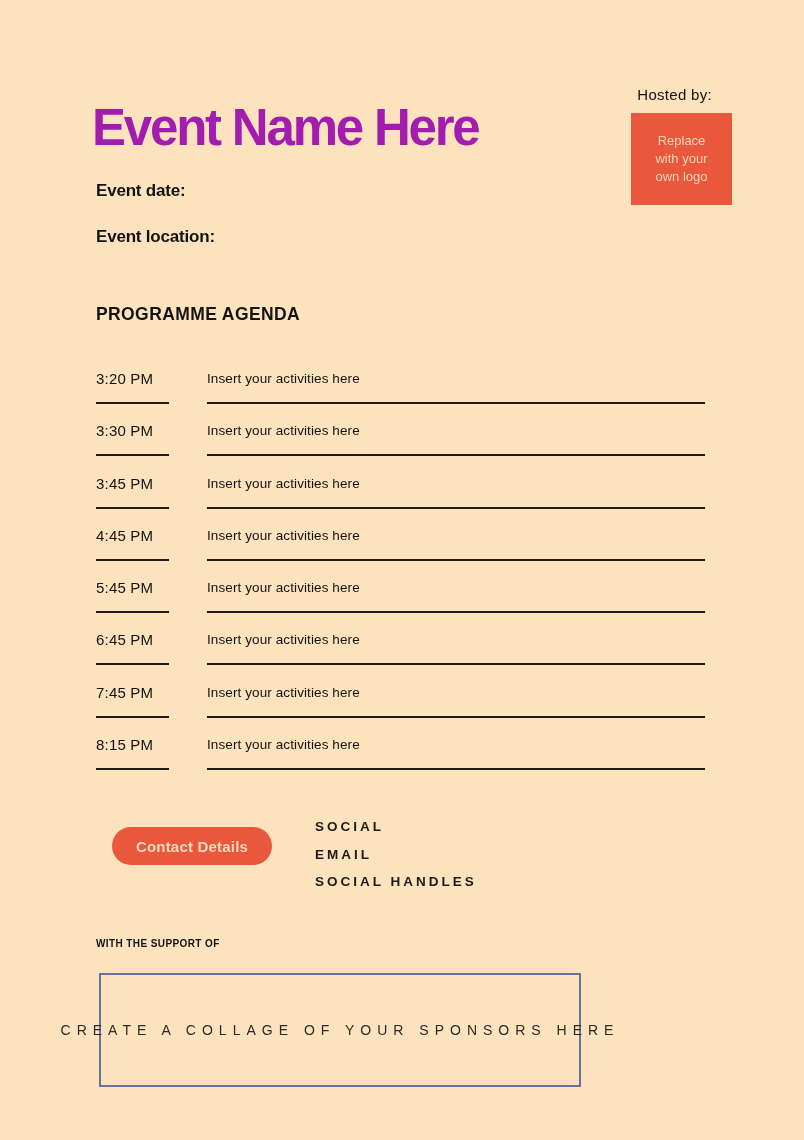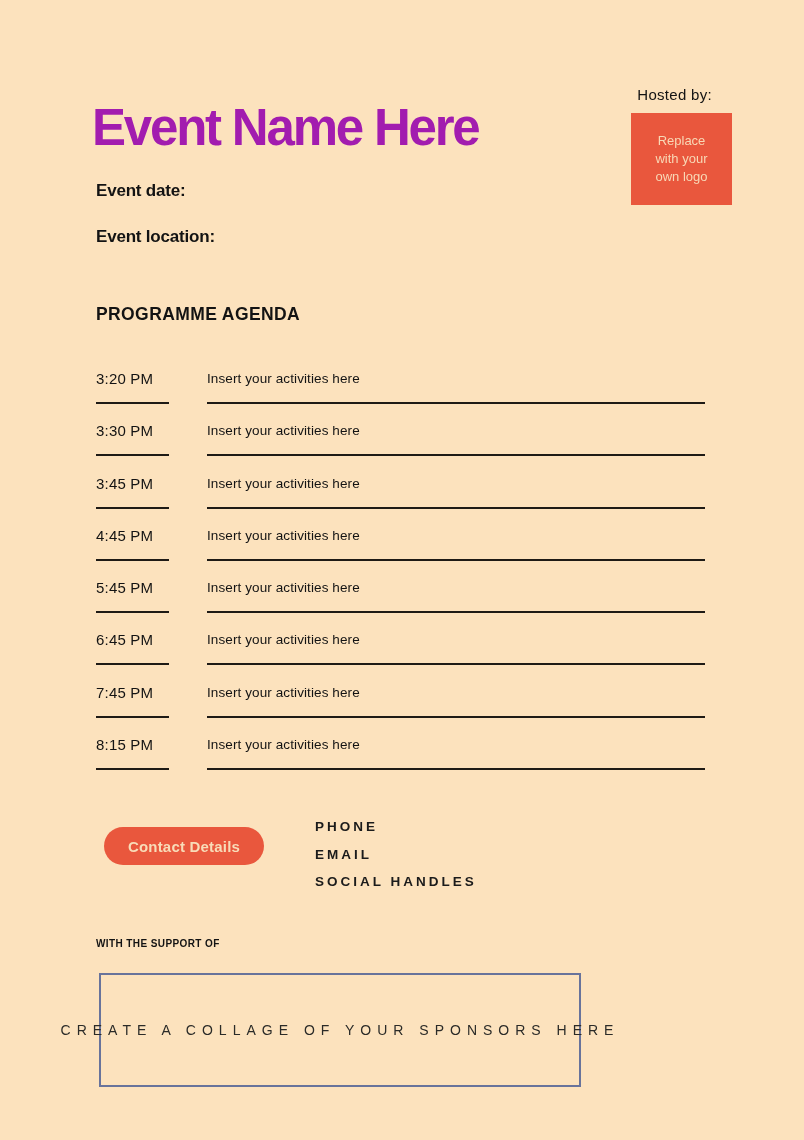--- a/index.html
+++ b/index.html
@@ -106,21 +106,21 @@
     font-size: 13.5px;
     line-height: 17px;
     letter-spacing: 0.1px;
     flex: none;
   }
 
   
   .contact-button {
     position: absolute;
     top: 827px;
-    left: 104px;
+    left: 112px;
     width: 160px;
     height: 38px;
     background: #e9573d;
     border-radius: 19px;
     display: flex;
     align-items: center;
     justify-content: center;
     font-size: 15px;
     font-weight: 700;
     letter-spacing: 0.2px;
@@ -218,21 +218,21 @@
     </div>
     <div class="agenda-row">
       <div class="agenda-time">8:15 PM</div>
       <div class="agenda-activity">Insert your activities here</div>
     </div>
   </div>
 
   <div class="contact-button">Contact Details</div>
 
   <div class="contact-lines">
-    <div class="contact-line">PHONE</div>
+    <div class="contact-line">SOCIAL</div>
     <div class="contact-line">EMAIL</div>
     <div class="contact-line">SOCIAL HANDLES</div>
   </div>
 
   <div class="sponsors-heading">WITH THE SUPPORT OF</div>
 
   <div class="sponsor-box">
     <span>CREATE A COLLAGE OF YOUR SPONSORS HERE</span>
   </div>
 

